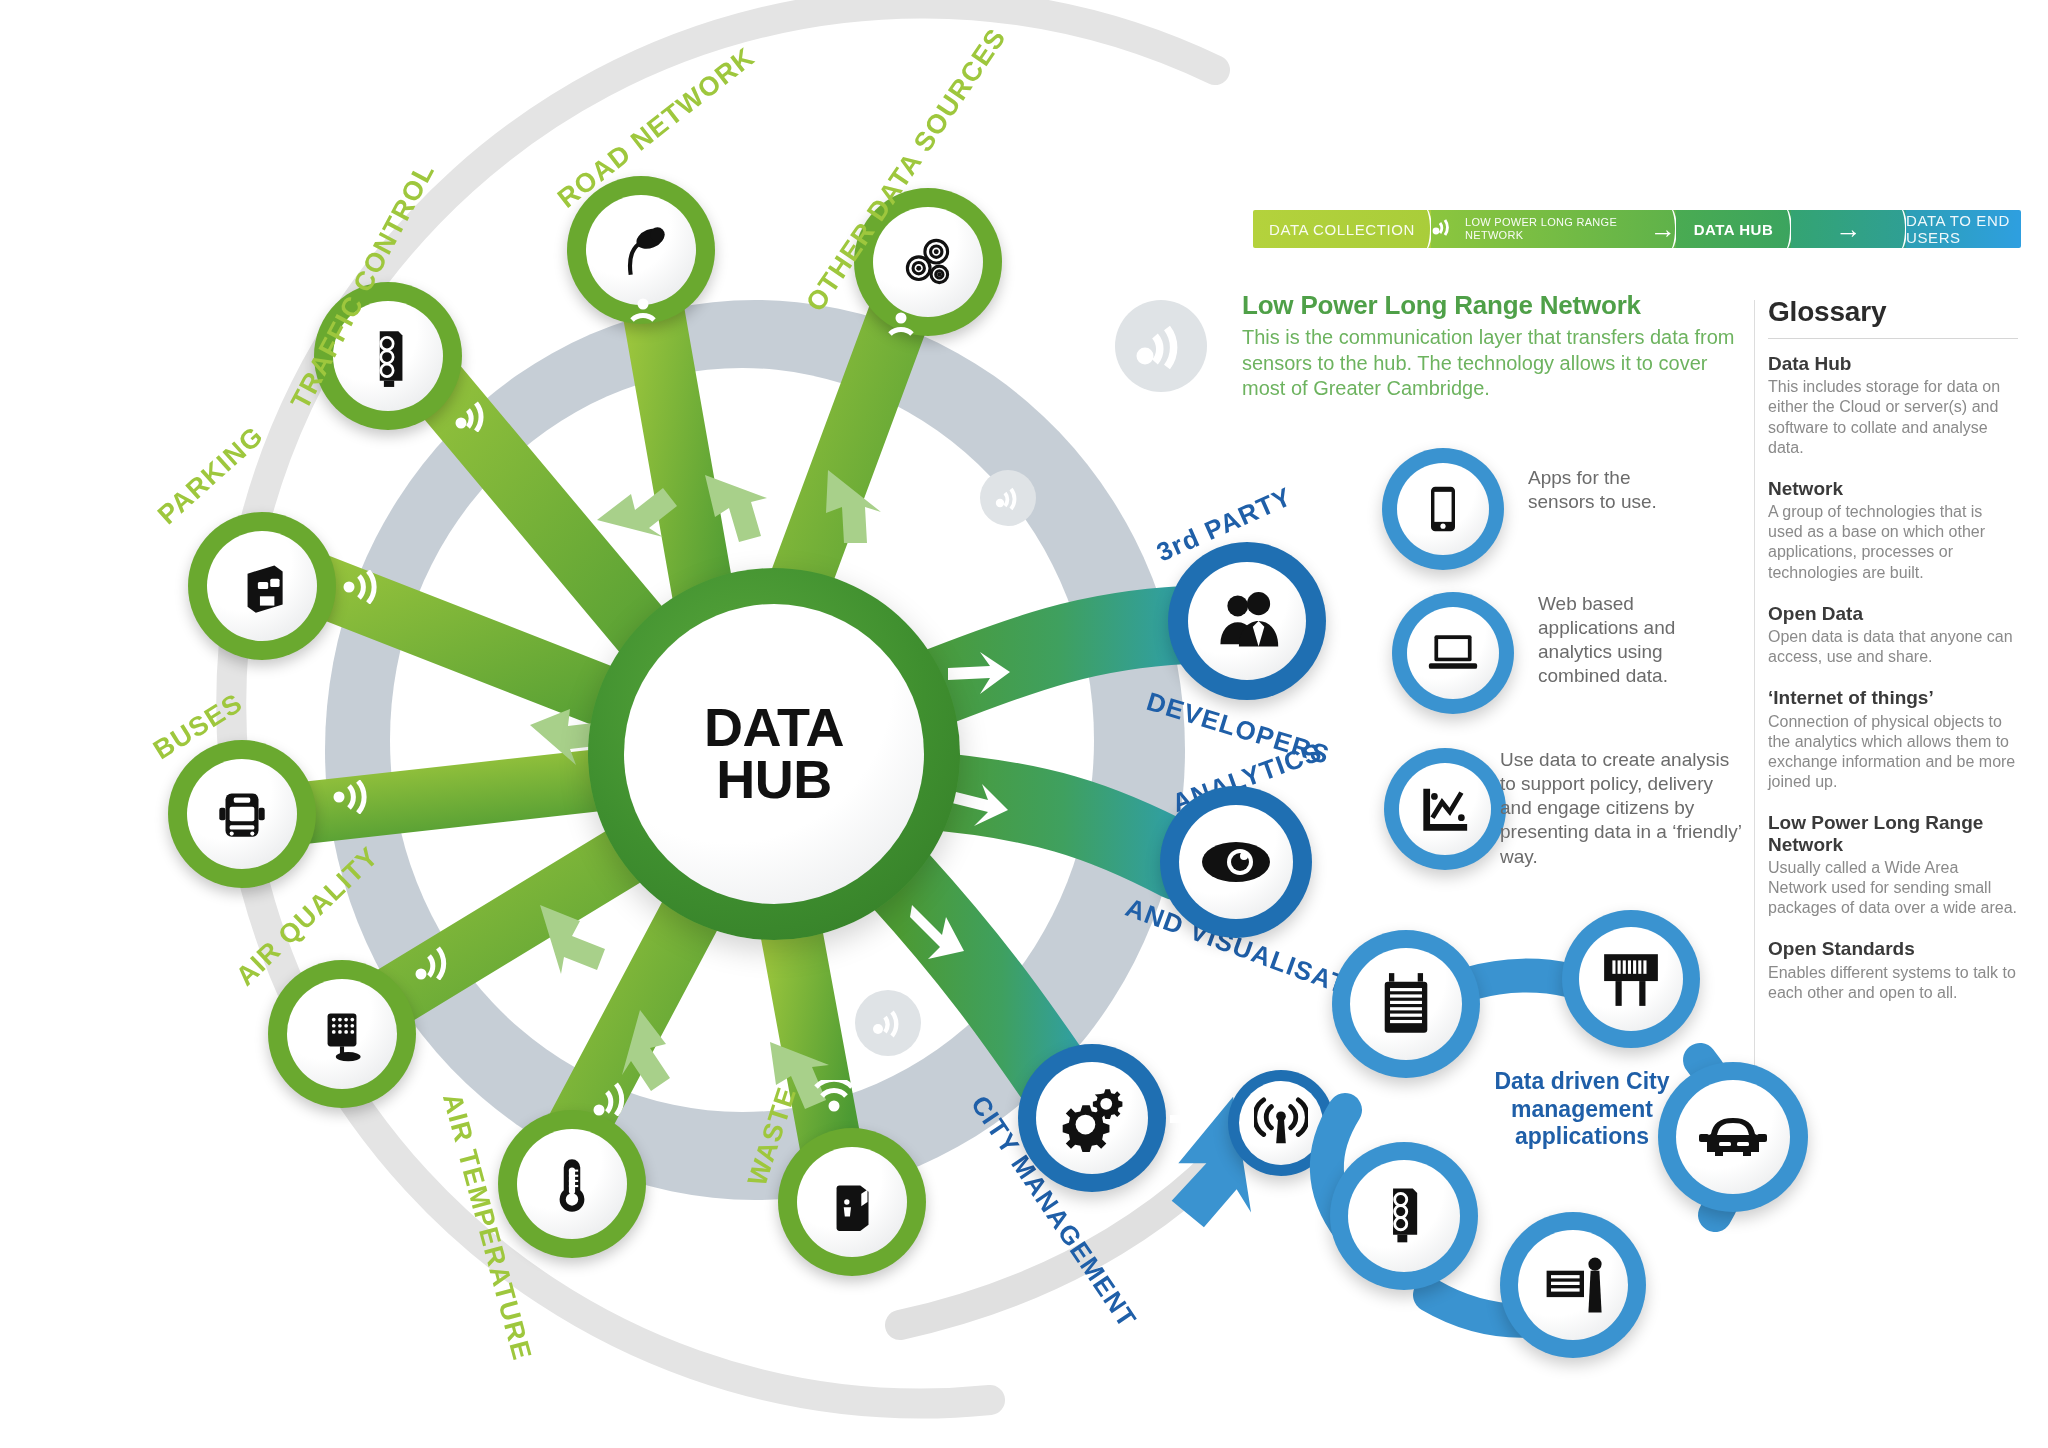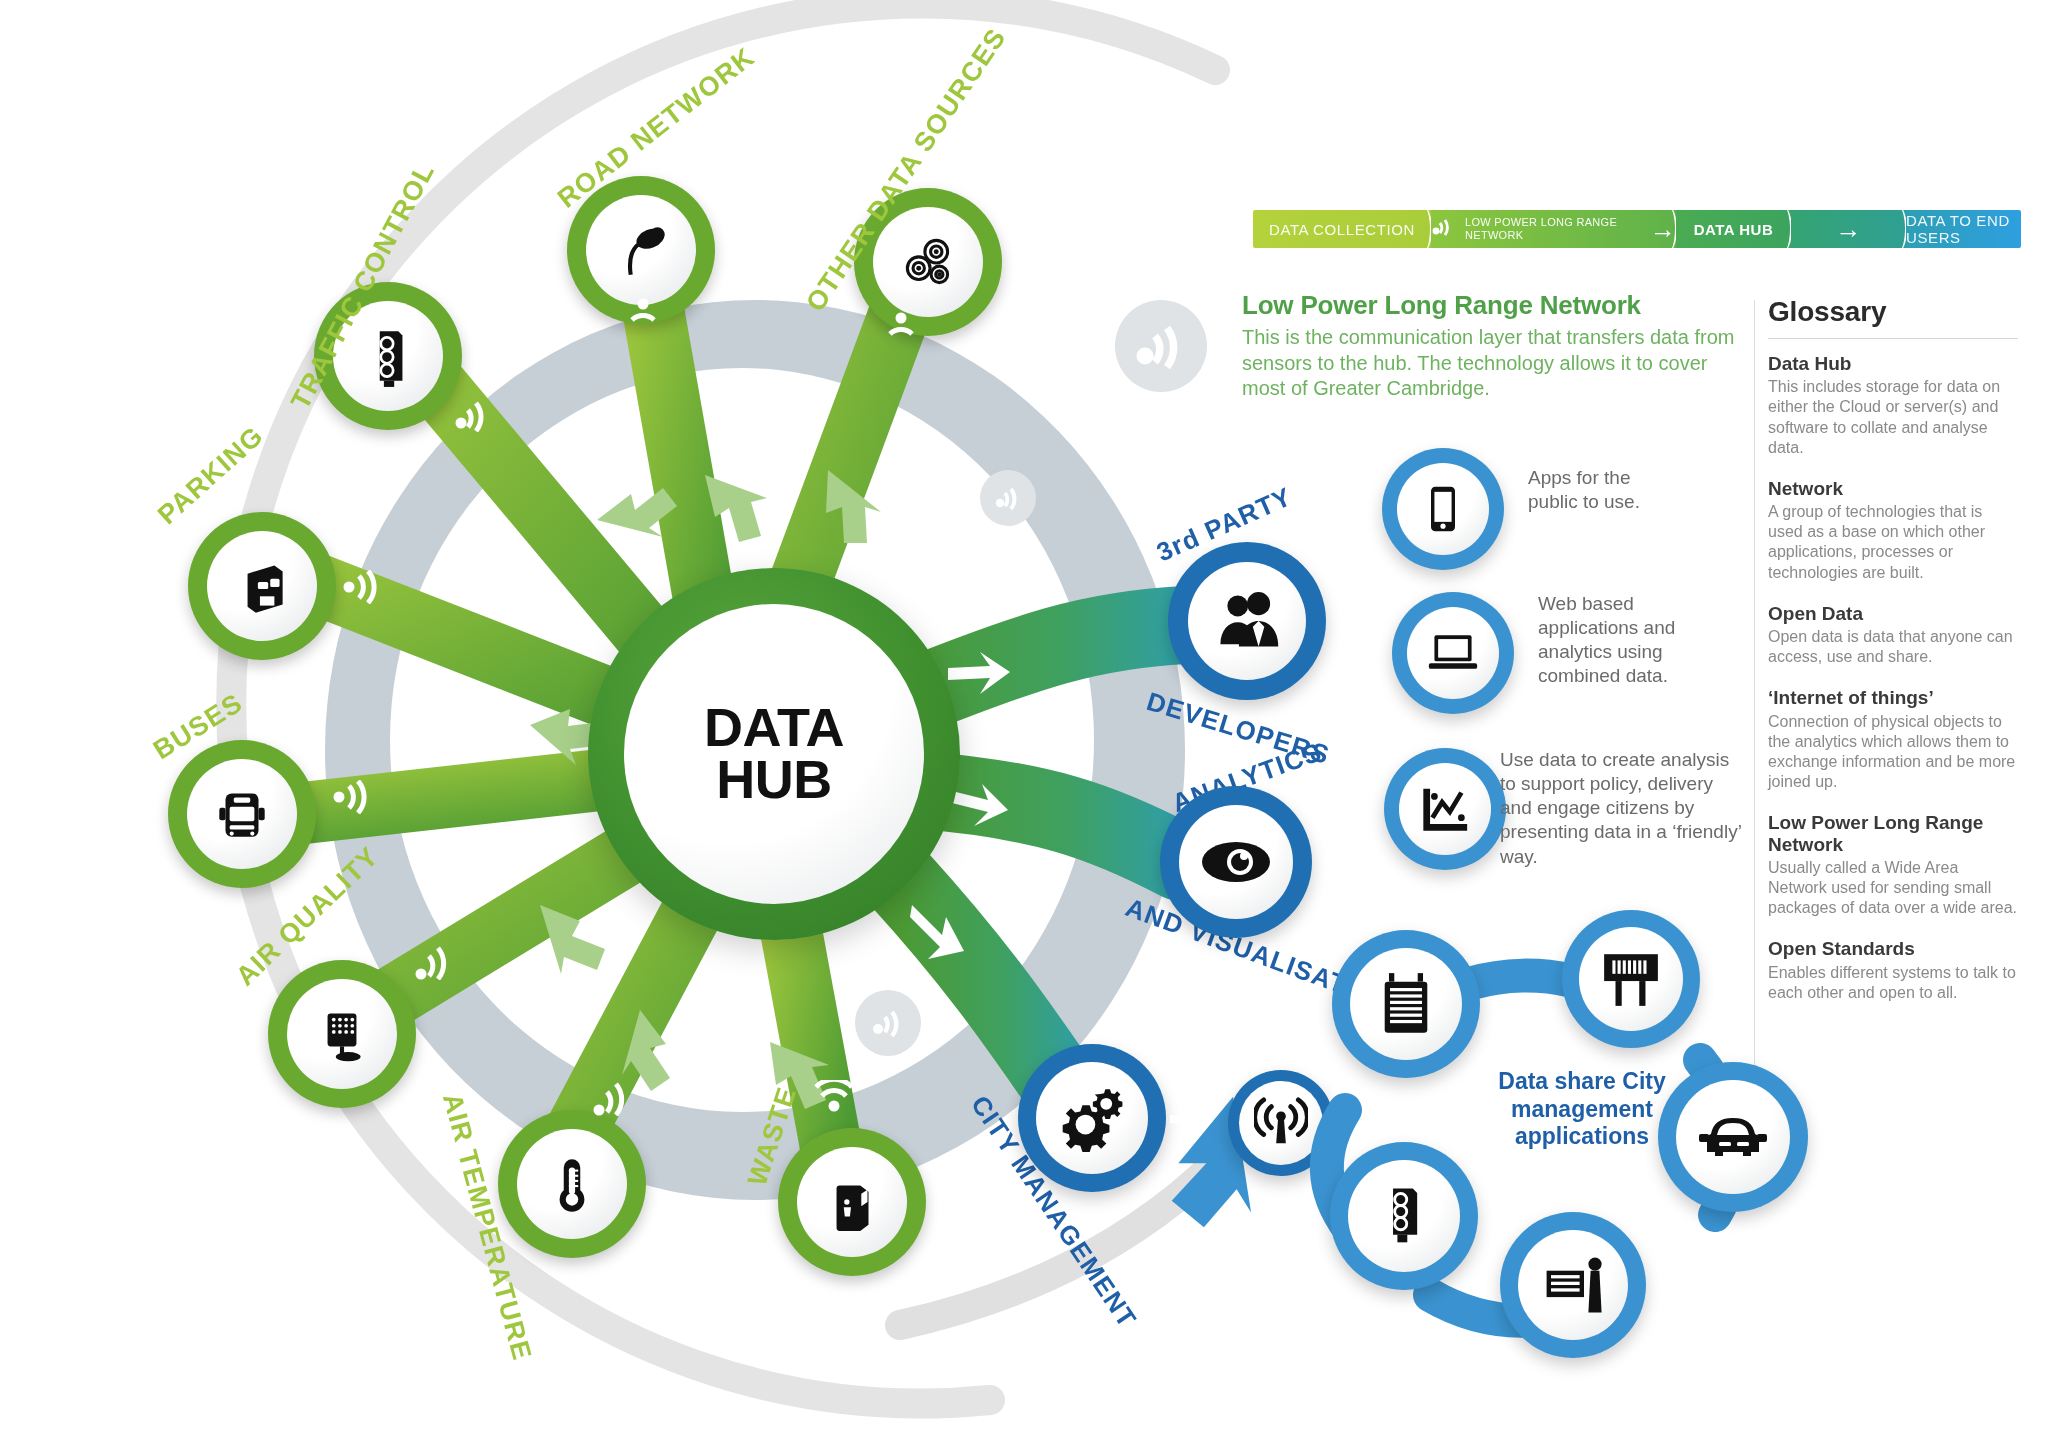--- a/index.html
+++ b/index.html
@@ -531,21 +531,21 @@
 
   <div class="bnode mid" style="left:1382px;top:448px;width:122px;height:122px;">
     <div class="binner" style="width:92px;height:92px;">
       <svg width="48" height="48" viewBox="0 0 40 56">
           <rect x="6" y="2" width="28" height="52" rx="5" fill="#111"></rect>
       <rect x="10" y="8" width="20" height="35" fill="#fff"></rect>
           <circle cx="20" cy="48" r="3" fill="#fff"></circle>
         </svg>
     </div>
   </div>
-  <div class="blue-text" style="left:1528px;top:466px;width:150px;">Apps for the public to use.</div>
+  <div class="blue-text" style="left:1528px;top:466px;width:150px;">Apps for the sensors to use.</div>
   <span class="white-arrow" style="left:1330px;top:518px;">
     <svg width="40" height="34" viewBox="0 0 40 34">
         <path d="M2 28 L28 10 l-6 -5 l17 2 l-3 17 l-5 -6 L8 34 z" fill="#fff"></path>
       </svg>
   </span>
 
   <div class="bnode mid" style="left:1392px;top:592px;width:122px;height:122px;">
     <div class="binner" style="width:92px;height:92px;">
       <svg width="52" height="46" viewBox="0 0 56 44">
           <rect x="8" y="3" width="40" height="28" rx="2" fill="#111"></rect>
@@ -723,15 +723,15 @@
       </g>
       <g fill="#fff">
         <rect x="10" y="20" width="26" height="3"></rect>
             <rect x="10" y="26" width="26" height="3"></rect>
         <rect x="10" y="32" width="26" height="3"></rect>
       </g>
         </svg>
     </div>
   </div>
 
-  <div class="ddc-label">Data share City management applications</div>
+  <div class="ddc-label">Data driven City management applications</div>
 
 </div>
 
 </body></html>

